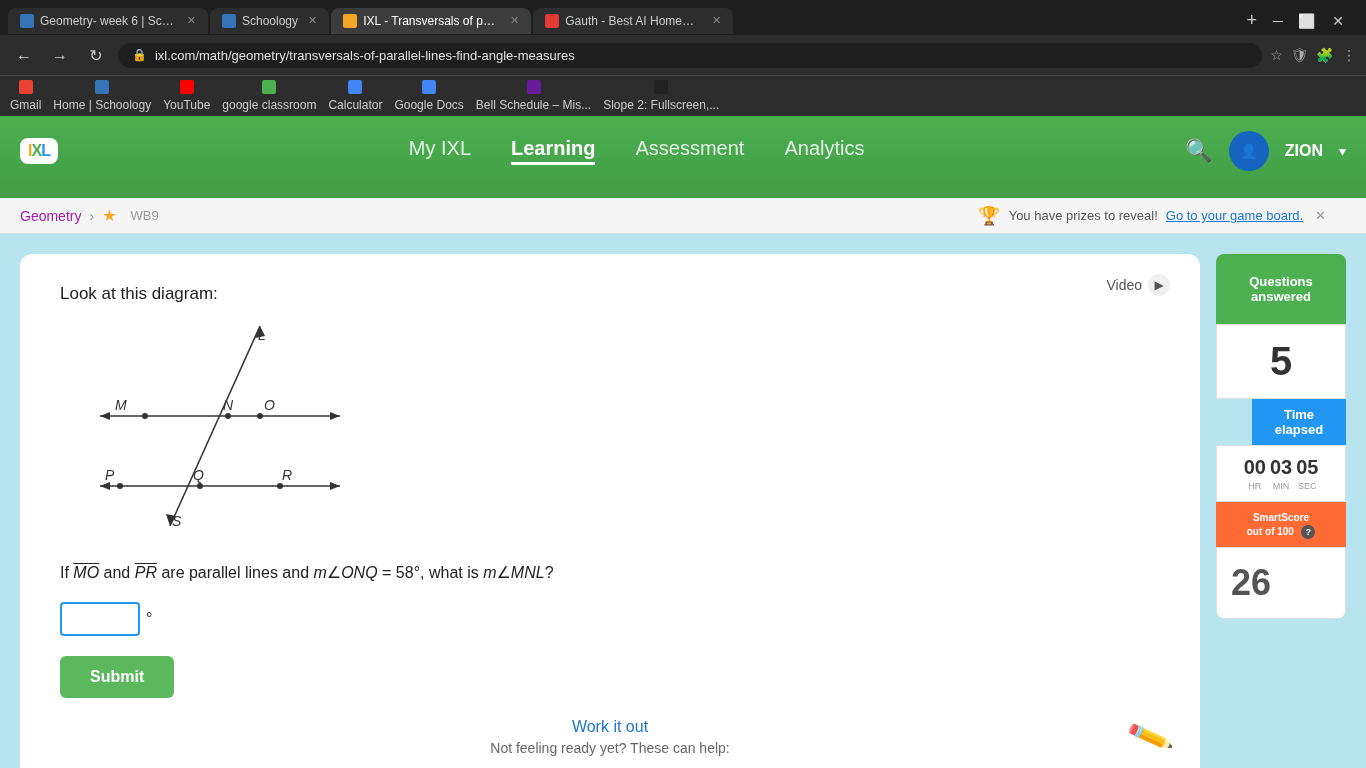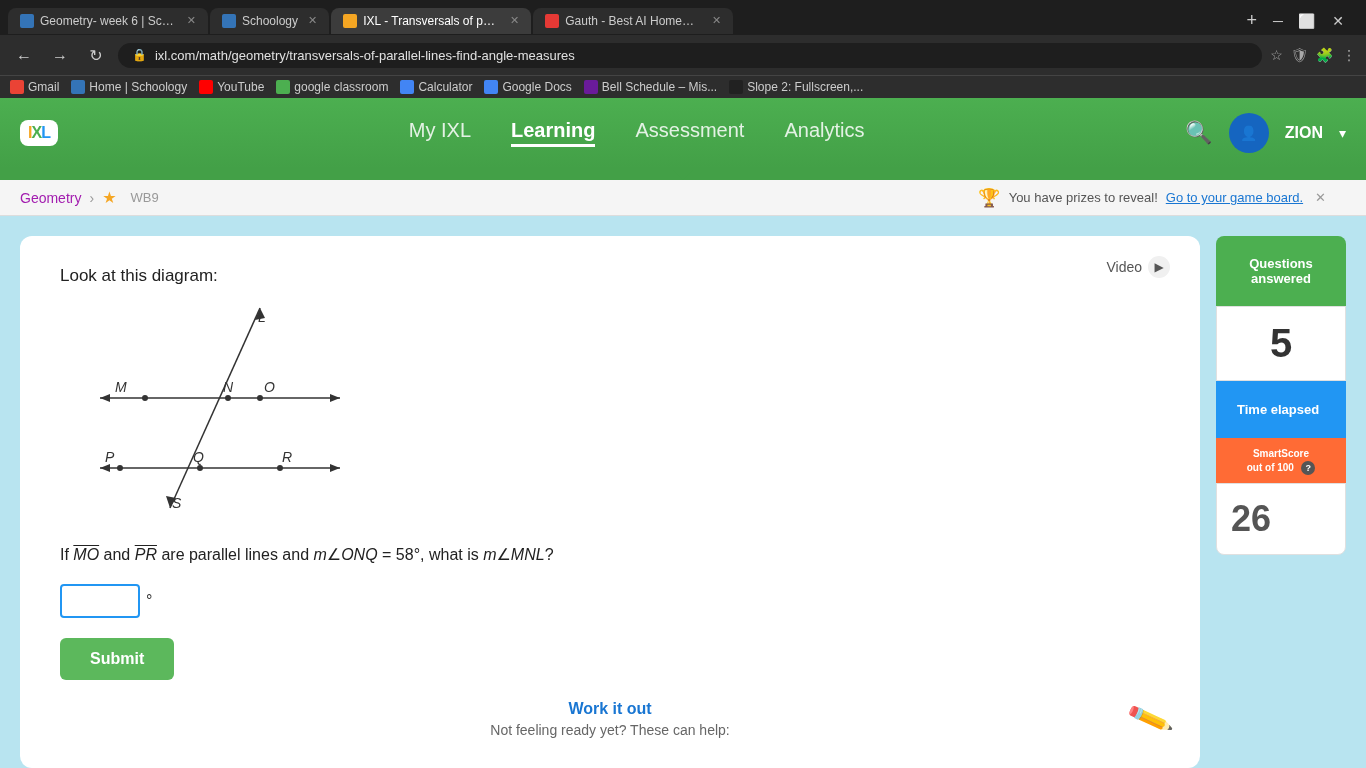--- a/index.html
+++ b/index.html
@@ -16,21 +16,21 @@
     .win-btn { color: #ccc; font-size: 14px; padding: 2px 6px; cursor: pointer; }
 
     .address-bar-row { display: flex; align-items: center; padding: 6px 10px; gap: 8px; background: #2d2d2d; }
     .nav-btn { color: #ccc; font-size: 16px; width: 28px; height: 28px; display: flex; align-items: center; justify-content: center; cursor: pointer; border-radius: 50%; }
     .address-bar { flex: 1; background: #1e1e1e; border-radius: 20px; padding: 5px 14px; color: #e0e0e0; font-size: 13px; display: flex; align-items: center; gap: 8px; }
     .address-lock { color: #aaa; font-size: 12px; }
     .address-text { color: #e0e0e0; font-size: 13px; }
     .addr-icon { color: #aaa; font-size: 14px; cursor: pointer; }
 
     .bookmarks-bar { display: flex; align-items: center; padding: 4px 10px; gap: 12px; background: #2d2d2d; border-top: 1px solid #444; overflow: hidden; }
-    .bookmark { display: flex; align-items: center; gap: 4px; color: #ccc; font-size: 12px; cursor: pointer; white-space: nowrap; }
+    .bookmark { display: flex; align-items: center; gap: 4px; color: #ccc; font-size: 12px; cursor: pointer; white-space: nowrap; flex-direction: column; }
     .bm-icon { width: 14px; height: 14px; border-radius: 2px; display: inline-block; flex-shrink: 0; }
 
     
     .ixl-header { background: linear-gradient(to bottom, #4caf50, #43a047); display: flex; align-items: center; padding: 0 20px; height: 70px; }
     .ixl-logo { background: #fff; border-radius: 8px; padding: 4px 8px; font-size: 16px; font-weight: bold; color: #1976d2; margin-right: 30px; letter-spacing: -1px; }
     .ixl-logo span { color: #f5a623; }
     .ixl-nav { display: flex; gap: 40px; flex: 1; justify-content: center; }
     .ixl-nav-item { color: #fff; font-size: 20px; font-weight: 500; cursor: pointer; opacity: 0.85; }
     .ixl-nav-item.active { opacity: 1; font-weight: 700; border-bottom: 3px solid #fff; padding-bottom: 2px; }
     .ixl-header-right { display: flex; align-items: center; gap: 16px; }
@@ -51,21 +51,21 @@
     .prize-close { color: #999; cursor: pointer; margin-left: 4px; }
 
     
     .main-content { display: flex; gap: 0; padding: 20px; background: #b8e4f0; }
     .question-card { background: #fff; border-radius: 12px; flex: 1; padding: 30px 40px; min-height: 460px; position: relative; }
 
     
     .sidebar { width: 130px; flex-shrink: 0; margin-left: 16px; display: flex; flex-direction: column; gap: 0; }
     .sidebar-top { background: #4caf50; border-radius: 8px 8px 0 0; padding: 20px; text-align: center; color: #fff; font-size: 13px; font-weight: 600; }
     .sidebar-count { background: #fff; border: 1px solid #e0e0e0; padding: 14px; text-align: center; font-size: 40px; font-weight: bold; color: #333; }
-    .sidebar-time-label { background: #2196f3; border-radius: 0; padding: 21px; color: #fff; font-size: 13px; font-weight: 600; }
+    .sidebar-time-label { background: #2196f3; border-radius: 0; padding: 8px; text-align: center; color: #fff; font-size: 13px; font-weight: 600; margin-left: 36px; }
     .sidebar-time { background: #fff; border: 1px solid #e0e0e0; padding: 10px; display: flex; justify-content: center; gap: 4px; }
     .time-block { text-align: center; }
     .time-num { font-size: 20px; font-weight: bold; color: #333; display: block; }
     .time-label { font-size: 9px; color: #999; display: block; margin-top: 2px; }
     .smart-score-label { background: #ff6b35; border-radius: 0; padding: 8px; text-align: center; color: #fff; font-size: 12px; font-weight: 600; }
     .smart-score-label span { font-size: 10px; }
     .smart-score-num { background: #fff; border: 1px solid #e0e0e0; padding: 14px; font-size: 36px; font-weight: bold; color: #555; border-radius: 0 0 8px 8px; }
     .pencil-icon { position: absolute; bottom: 30px; right: 30px; font-size: 32px; color: #2196f3; transform: rotate(-20deg); }
 
     
@@ -82,21 +82,21 @@
     .overline { text-decoration: overline; font-style: italic; font-weight: 500; }
     .italic { font-style: italic; }
 
     .answer-row { display: flex; align-items: center; gap: 6px; margin-bottom: 20px; }
     .answer-input { border: 2px solid #2196f3; border-radius: 4px; width: 80px; height: 34px; font-size: 16px; text-align: center; outline: none; }
     .degree-sym { font-size: 16px; color: #333; }
 
     .submit-btn { background: #5cb85c; color: #fff; border: none; border-radius: 6px; padding: 12px 30px; font-size: 16px; font-weight: bold; cursor: pointer; }
 
     .work-it-out { text-align: center; margin-top: 20px; }
-    .work-it-out-link { color: #1976d2; font-size: 16px; font-weight: bold; cursor: pointer; text-decoration: none; display: block; }
+    .work-it-out-link { color: #1976d2; font-size: 16px; font-weight: normal; cursor: pointer; text-decoration: none; display: block; }
     .work-it-out-sub { color: #666; font-size: 14px; margin-top: 4px; }
 
     
     .gmail-icon { background: #ea4335; }
     .schoology-icon { background: #3474b7; }
     .ixl-icon { background: #f5a623; }
     .yt-icon { background: #ff0000; }
     .gc-icon { background: #4caf50; }
     .g-icon { background: #4285f4; }
     .gdocs-icon { background: #4285f4; }
@@ -310,20 +310,34 @@
     </div>
 
     
     <div class="pencil-icon">✏️</div>
   </div>
 
   <div class="sidebar">
     <div class="sidebar-top">Questions answered</div>
     <div class="sidebar-count">5</div>
     <div class="sidebar-time-label">Time elapsed</div>
+    <div class="sidebar-time">
+      <div class="time-block">
+        <span class="time-num">00</span>
+        <span class="time-label">HR</span>
+      </div>
+      <div class="time-block">
+        <span class="time-num">03</span>
+        <span class="time-label">MIN</span>
+      </div>
+      <div class="time-block">
+        <span class="time-num">05</span>
+        <span class="time-label">SEC</span>
+      </div>
+    </div>
     <div class="smart-score-label">
       <span>SmartScore</span><br>
       <span>out of 100</span>
       <span style="margin-left:4px;background:#555;border-radius:50%;color:#fff;width:14px;height:14px;display:inline-flex;align-items:center;justify-content:center;font-size:9px;">?</span>
     </div>
     <div class="smart-score-num">26</div>
   </div>
 </div>
 
 </body></html>

